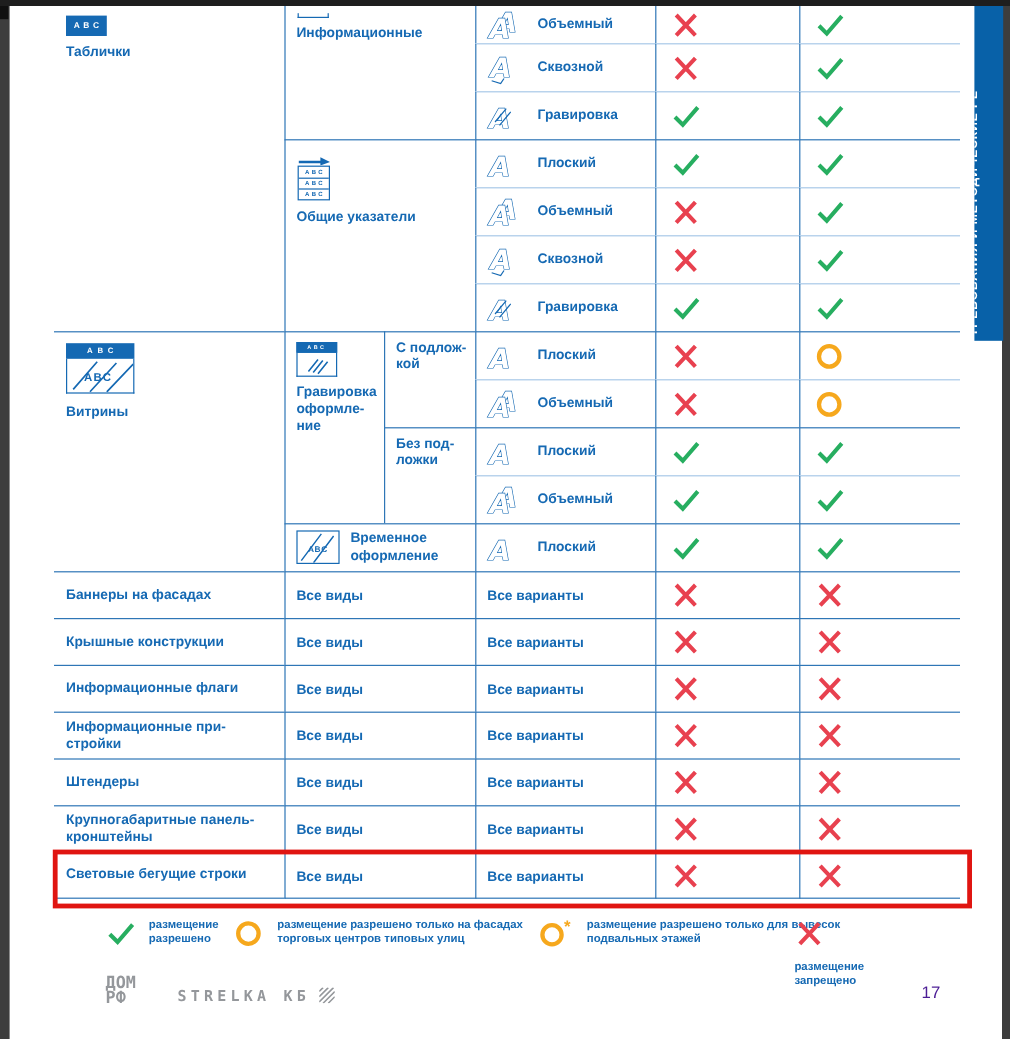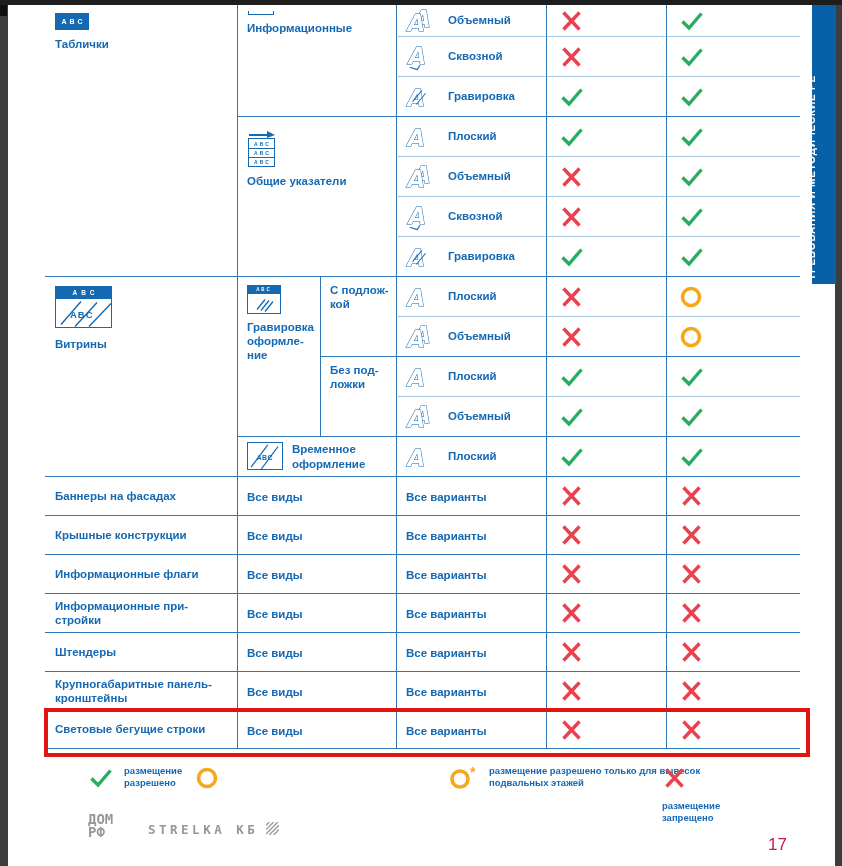--- a/index.html
+++ b/index.html
@@ -92,25 +92,25 @@
   .legend-text{color:var(--blue);font-weight:bold;font-size:9.5px;line-height:1.3;}
   .li-1{left:80px;top:4px;} .li-1 .legend-text{max-width:95px;}
   .li-2{left:187px;top:4px;} .li-2 .legend-text{max-width:245px;}
   .li-3{left:441px;top:4px;} .li-3 .legend-text{max-width:225px;}
   .li-4{left:654px;top:4px;flex-direction:column;} .li-4 .legend-text{max-width:100px;}
 
   
   .footer{position:absolute;left:0;top:804px;width:810px;height:50px;}
   .domrf{position:absolute;left:80px;top:4px;display:flex;flex-direction:column;color:var(--gray);
     font-family:"DejaVu Sans Mono",monospace;font-weight:bold;font-size:14px;line-height:0.9;letter-spacing:0px;}
-  .brand{position:absolute;left:140px;top:13px;display:flex;gap:8px;
+  .brand{position:absolute;left:140px;top:13px;display:flex;align-items:center;gap:8px;
     color:var(--gray);font-family:"DejaVu Sans Mono",monospace;font-size:12.5px;font-weight:bold;letter-spacing:3.5px;}
   .hatch{width:13px;height:13px;display:block;}
   .hatch path{stroke:var(--gray);stroke-width:1.2;fill:none;}
-  .pagenum{position:absolute;left:760px;top:26px;color:#be185d;font-size:17px;}
+  .pagenum{position:absolute;left:760px;top:10px;color:#4c1d95;font-size:14px;}
 </style>
 </head>
 <body>
 
 <div class="top-bar"></div>
 <div class="notch"></div>
 
 <div class="page">
 
   <div class="side-tab">
@@ -603,20 +603,21 @@
           </svg>
         </span>
       <span class="legend-text">размещение разрешено</span>
     </div>
     <div class="legend-item li-2">
       <span>
           <svg class="mk mk-circle" viewBox="0 0 26 24">
             <circle cx="12" cy="12" r="8.5"></circle>
           </svg>
         </span>
+      <span class="legend-text">размещение разрешено только на фасадах торговых центров типовых улиц</span>
     </div>
     <div class="legend-item li-3">
       <span>
           <svg class="mk mk-circle" viewBox="0 0 30 24" style="width:30px">
             <circle cx="11" cy="13" r="8"></circle>
             <text class="mk-star" x="21" y="11">*</text>
           </svg>
         </span>
       <span class="legend-text">размещение разрешено только для вывесок подвальных этажей</span>
     </div>

